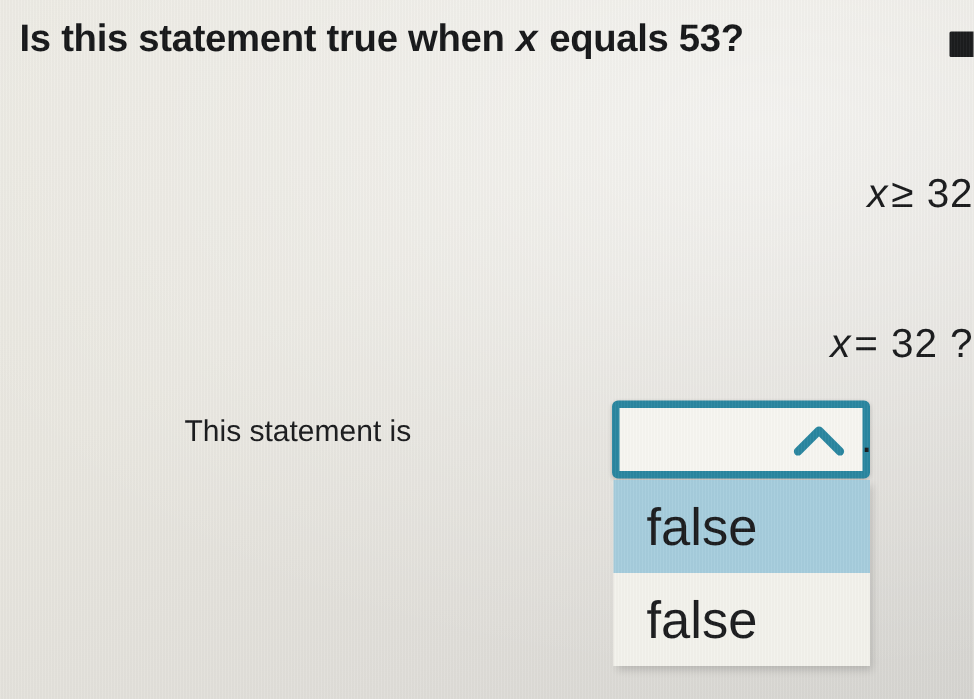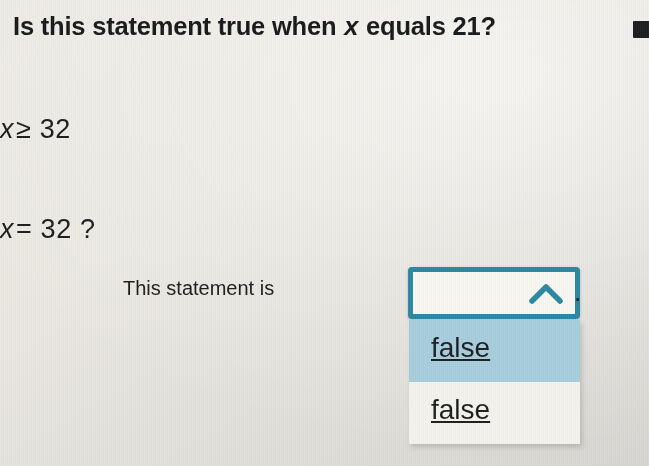--- a/index.html
+++ b/index.html
@@ -64,21 +64,21 @@
     top: 21px;
     width: 19px;
     height: 17px;
     background: #1b1c1e;
     border-radius: 1px;
   }
 
   .expr {
     position: absolute;
     width: 649px;
-    text-align: left;
+    text-align: right;
     font-size: 27px;
     color: #1a1b1d;
     letter-spacing: 0.6px;
   }
   .expr .var {
     font-style: italic;
     padding-right: 2px;
   }
   .expr-1 { top: 114px; }
   .expr-2 { top: 167px; margin-top: 47px; }
@@ -132,42 +132,41 @@
 
   .options {
     position: absolute;
     left: 409px;
     top: 320px;
     width: 171px;
     background: #f3f2ec;
     box-shadow: 2px 3px 5px rgba(0,0,0,0.16);
   }
   .option {
-    font-size: 28px;
+    font-size: 35px;
     color: #1c1d1f;
     padding: 14px 0 14px 22px;
     line-height: 1.0;
     box-sizing: border-box;
     height: 62px;
-    text-decoration: underline;
   }
   .option.selected {
     background: #a6cddd;
   }
   .option.plain {
     background: #f3f2ec;
   }
 </style>
 </head>
 <body>
 
 <div id="screen">
 
   <div class="q-title">
-    <span>Is this statement true when </span><span class="var">x</span><span> equals 21?</span>
+    <span>Is this statement true when </span><span class="var">x</span><span> equals 53?</span>
   </div>
 
   <div class="cursor-block"></div>
 
   <div class="expr expr-1">
     <span class="var">x</span><span>≥ 32</span>
   </div>
 
   <div class="expr expr-2">
     <span class="var">x</span><span>= 32 ?</span>

